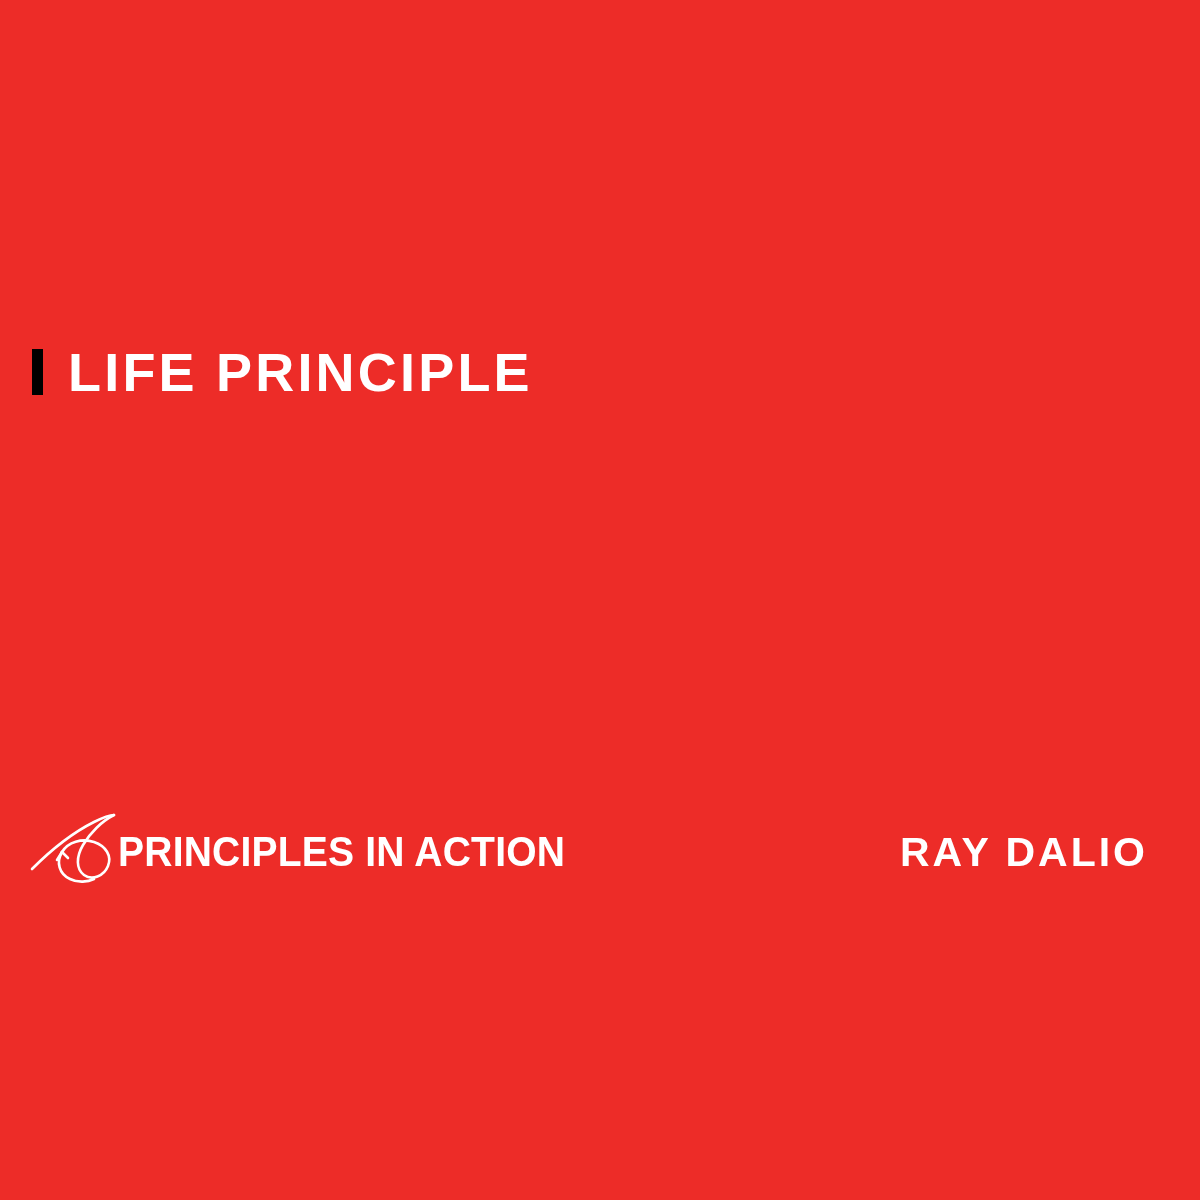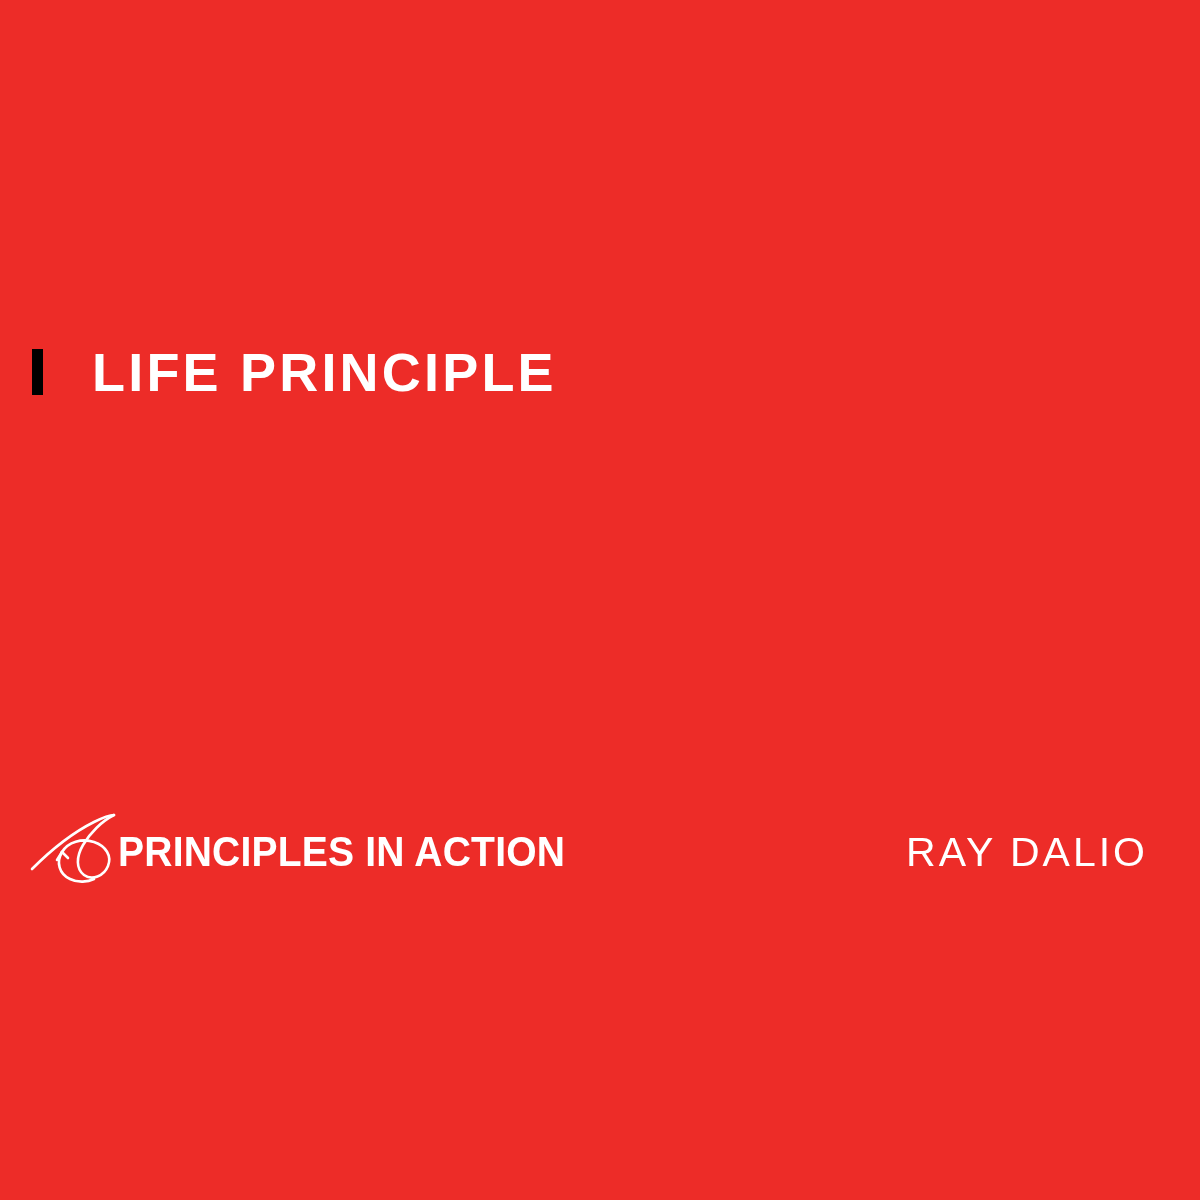--- a/index.html
+++ b/index.html
@@ -23,21 +23,20 @@
   }
 
   
   .kicker {
     position: absolute;
     left: 32px;
     top: 344px;
     display: flex;
     align-items: center;
     height: 56px;
-    gap: 24px;
   }
   .kicker-bar {
     width: 11px;
     height: 46px;
     background: #000000;
     flex: 0 0 auto;
   }
   .kicker-label {
     margin-left: 25px;
     color: #FFFFFF;
@@ -114,21 +113,21 @@
     transform-origin: left center;
   }
 
   .author {
     position: absolute;
     right: 52px;
     top: 0;
     color: #FFFFFF;
     font-family: "Liberation Sans", sans-serif;
     font-size: 41px;
-    font-weight: 400;
+    font-weight: 700;
     letter-spacing: 3px;
     line-height: 92px;
     white-space: nowrap;
   }
 </style>
 </head>
 <body>
 
 <div class="card">
 

